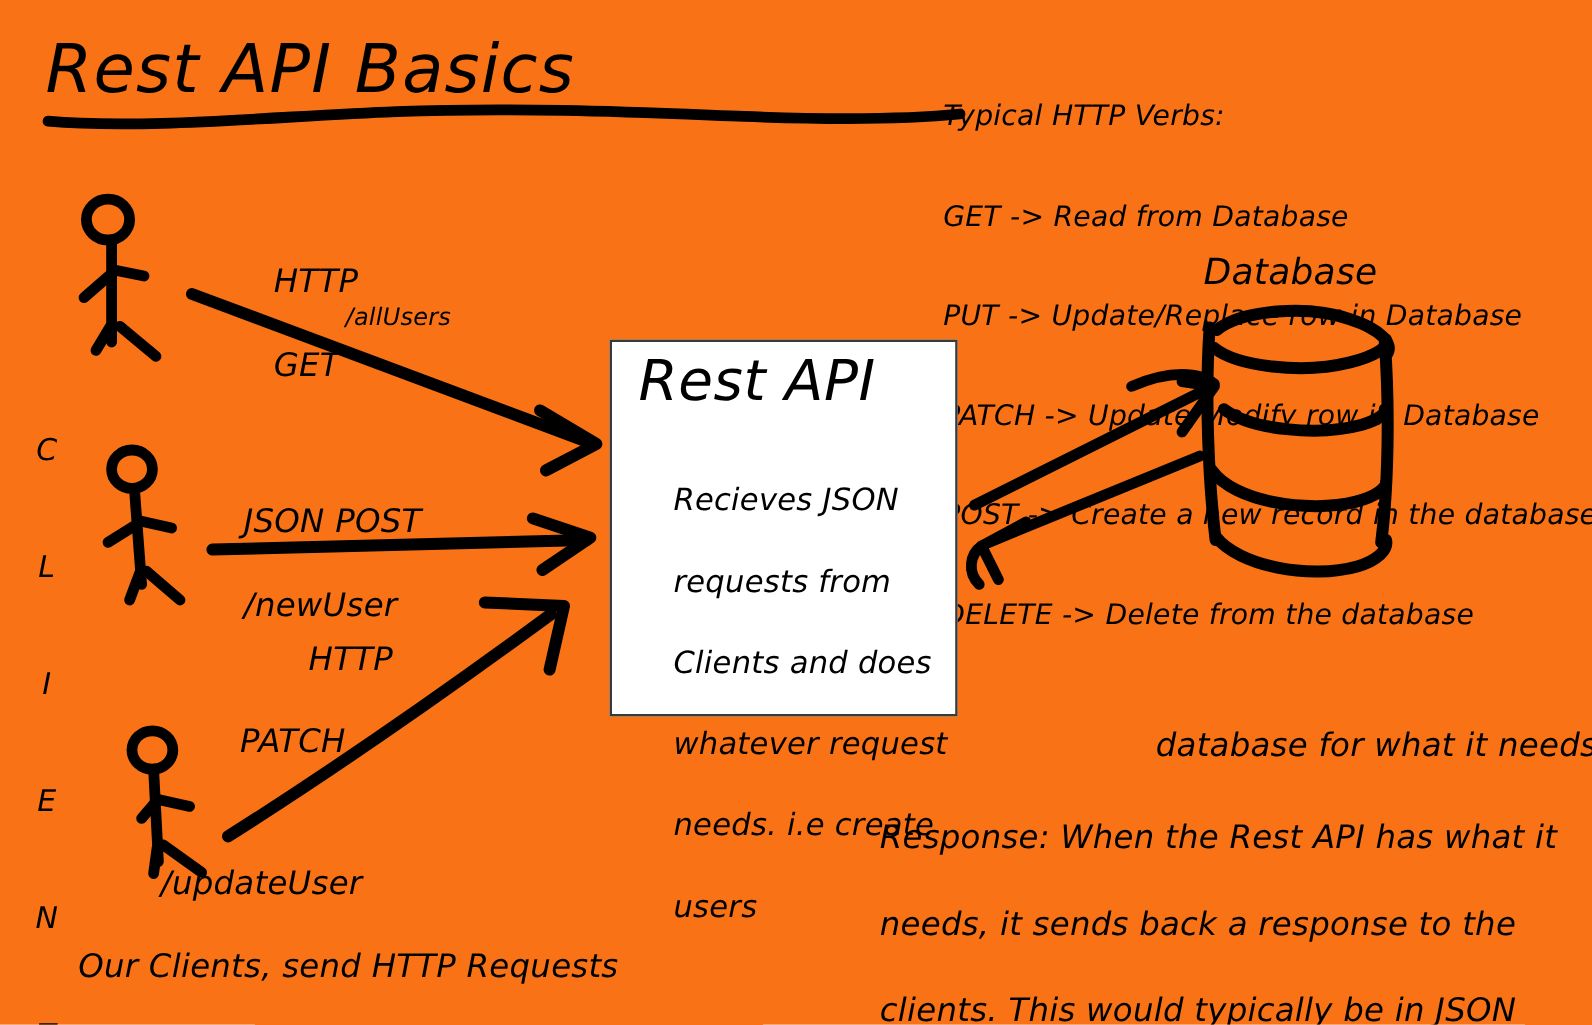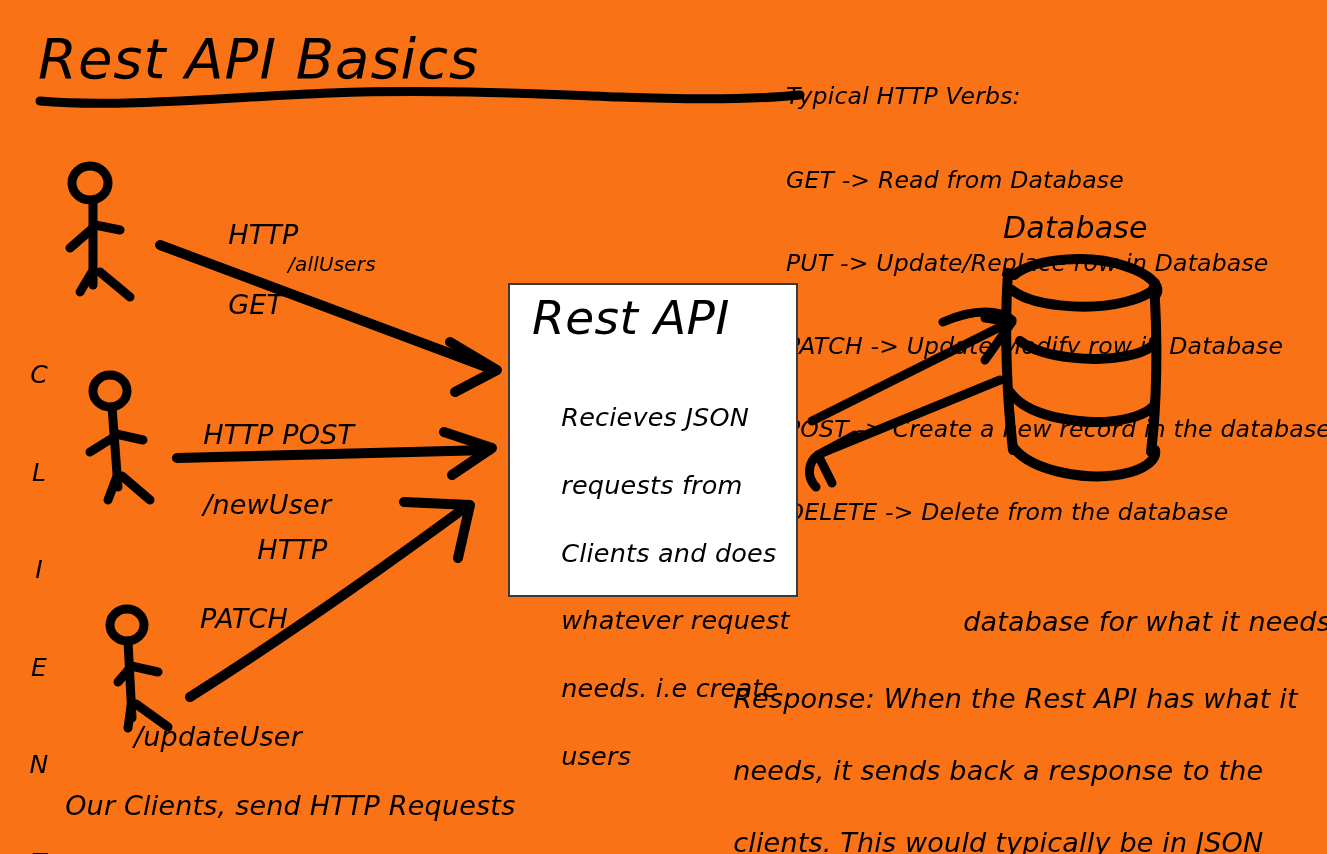--- a/index.html
+++ b/index.html
@@ -167,21 +167,21 @@
     
   </div>
 
   <div class="hand" id="lbl-get">
     <span>HTTP</span><br>
     <span>GET</span>
   </div>
   <div class="hand" id="lbl-allusers">/allUsers</div>
 
   <div class="hand" id="lbl-post">
-    <span>HTTP POST</span><br>
+    <span>JSON POST</span><br>
     <span>/newUser</span>
   </div>
 
   <div class="hand" id="lbl-patch">
     <span>HTTP</span>
     <span class="l2">PATCH</span>
     <span class="l3">/updateUser</span>
   </div>
 
   <div id="api-box"></div>

